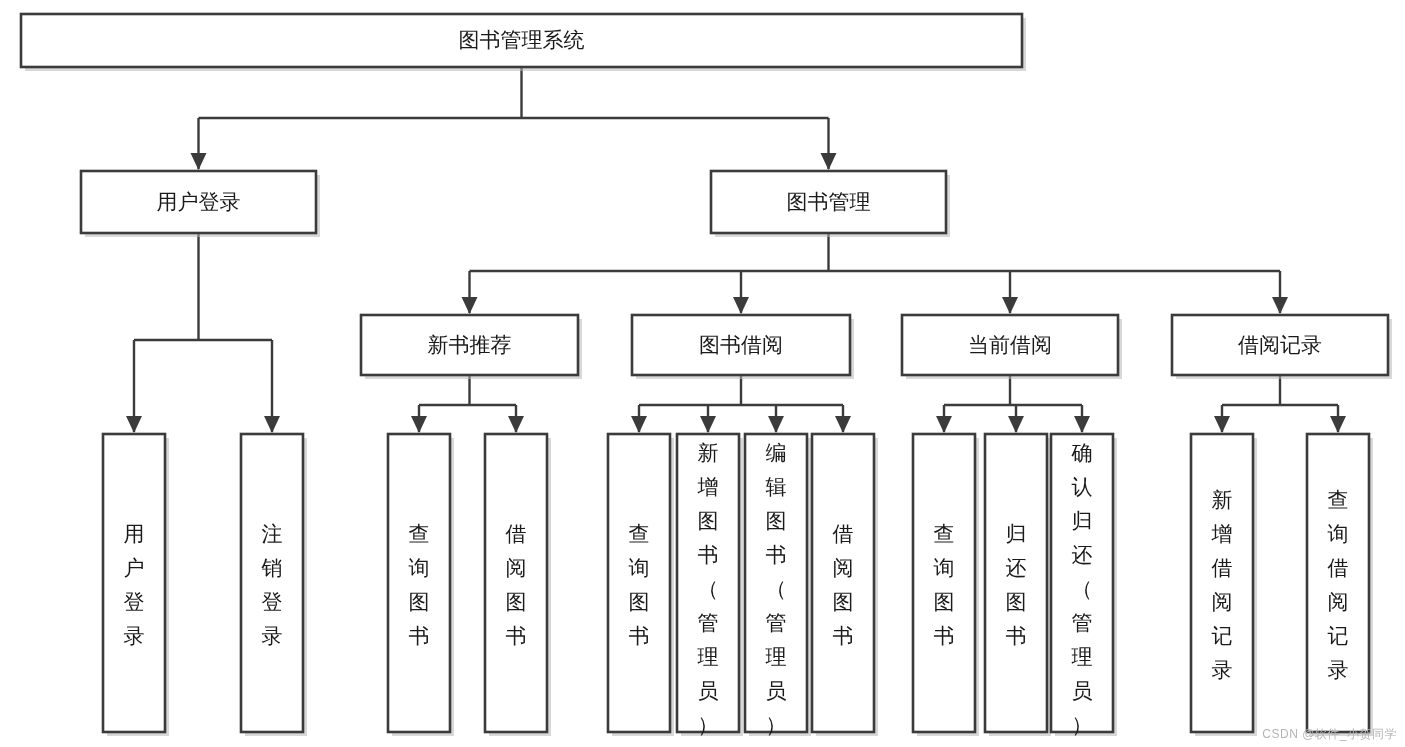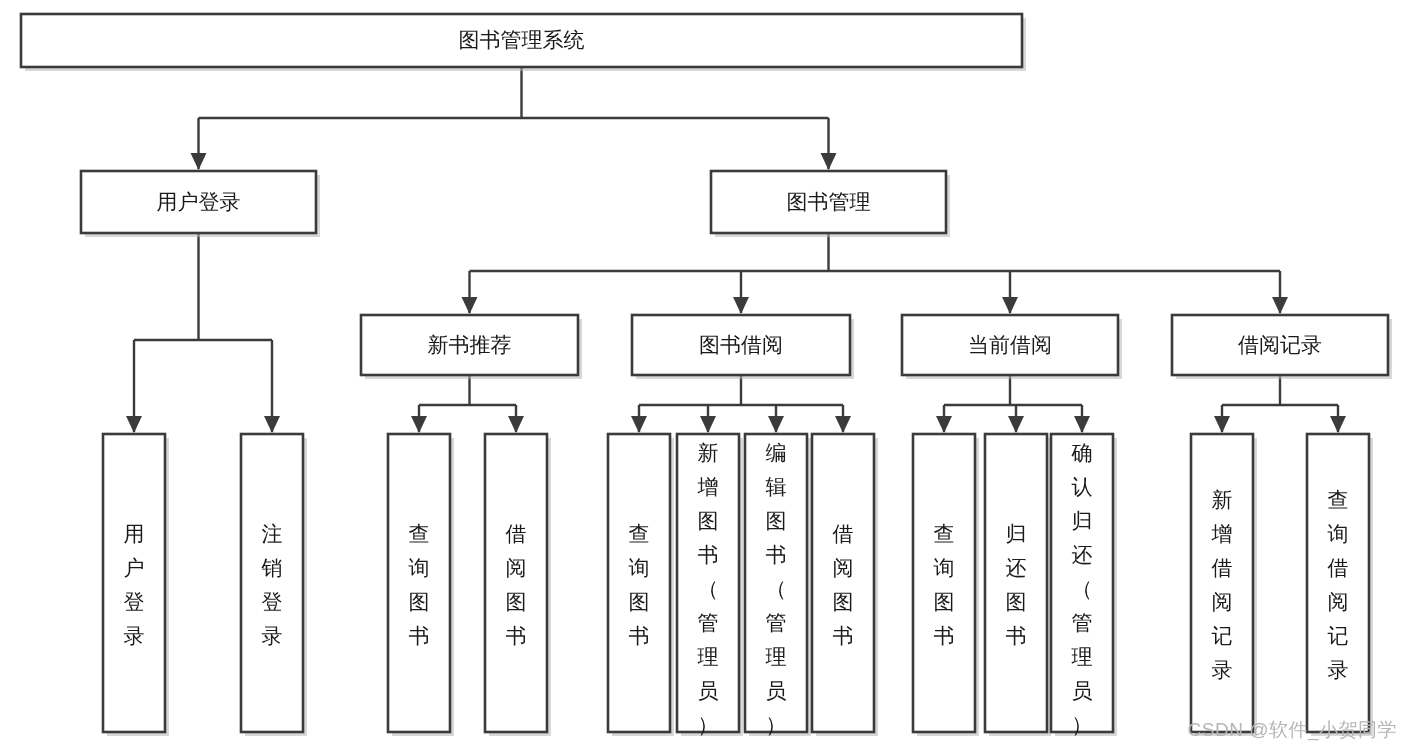--- a/index.html
+++ b/index.html
@@ -47,21 +47,21 @@
     fill: none;
   }
   .arrow-head {
     fill: #3b3b3b;
   }
   .watermark {
     position: absolute;
     right: 8px;
     bottom: 4px;
     font-family: "Liberation Sans", "DejaVu Sans", sans-serif;
-    font-size: 19px;
+    font-size: 12px;
     color: #b5b5b5;
     letter-spacing: 0.5px;
     white-space: nowrap;
     pointer-events: none;
   }
 </style>
 </head>
 <body>
 
 <svg id="diagram" viewBox="0 0 1405 747" xmlns="http://www.w3.org/2000/svg">

